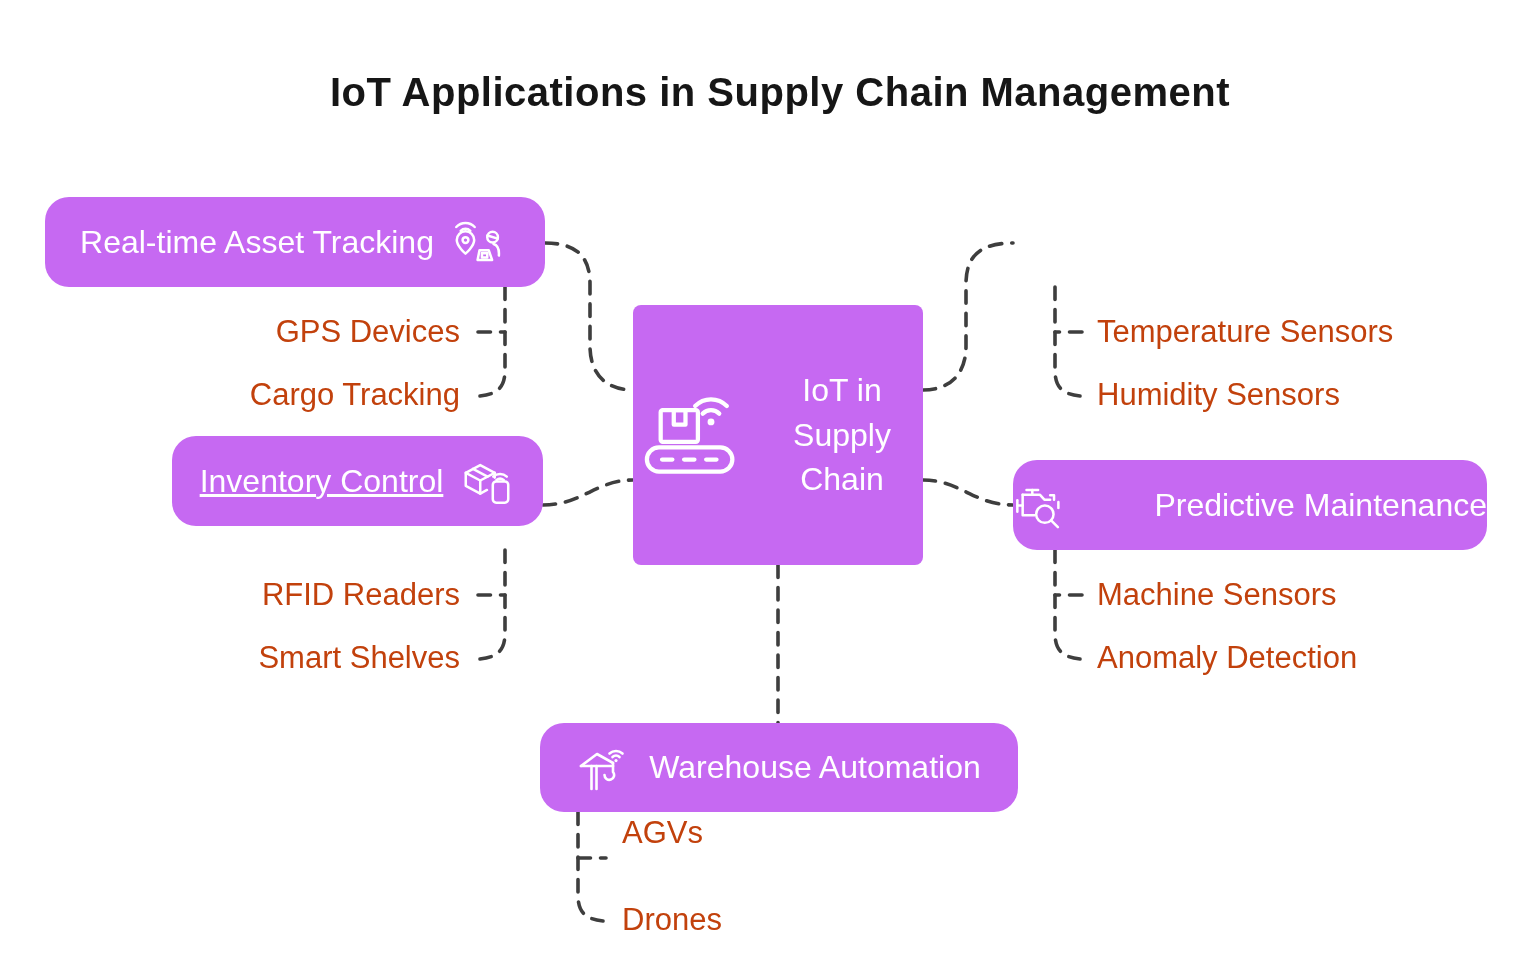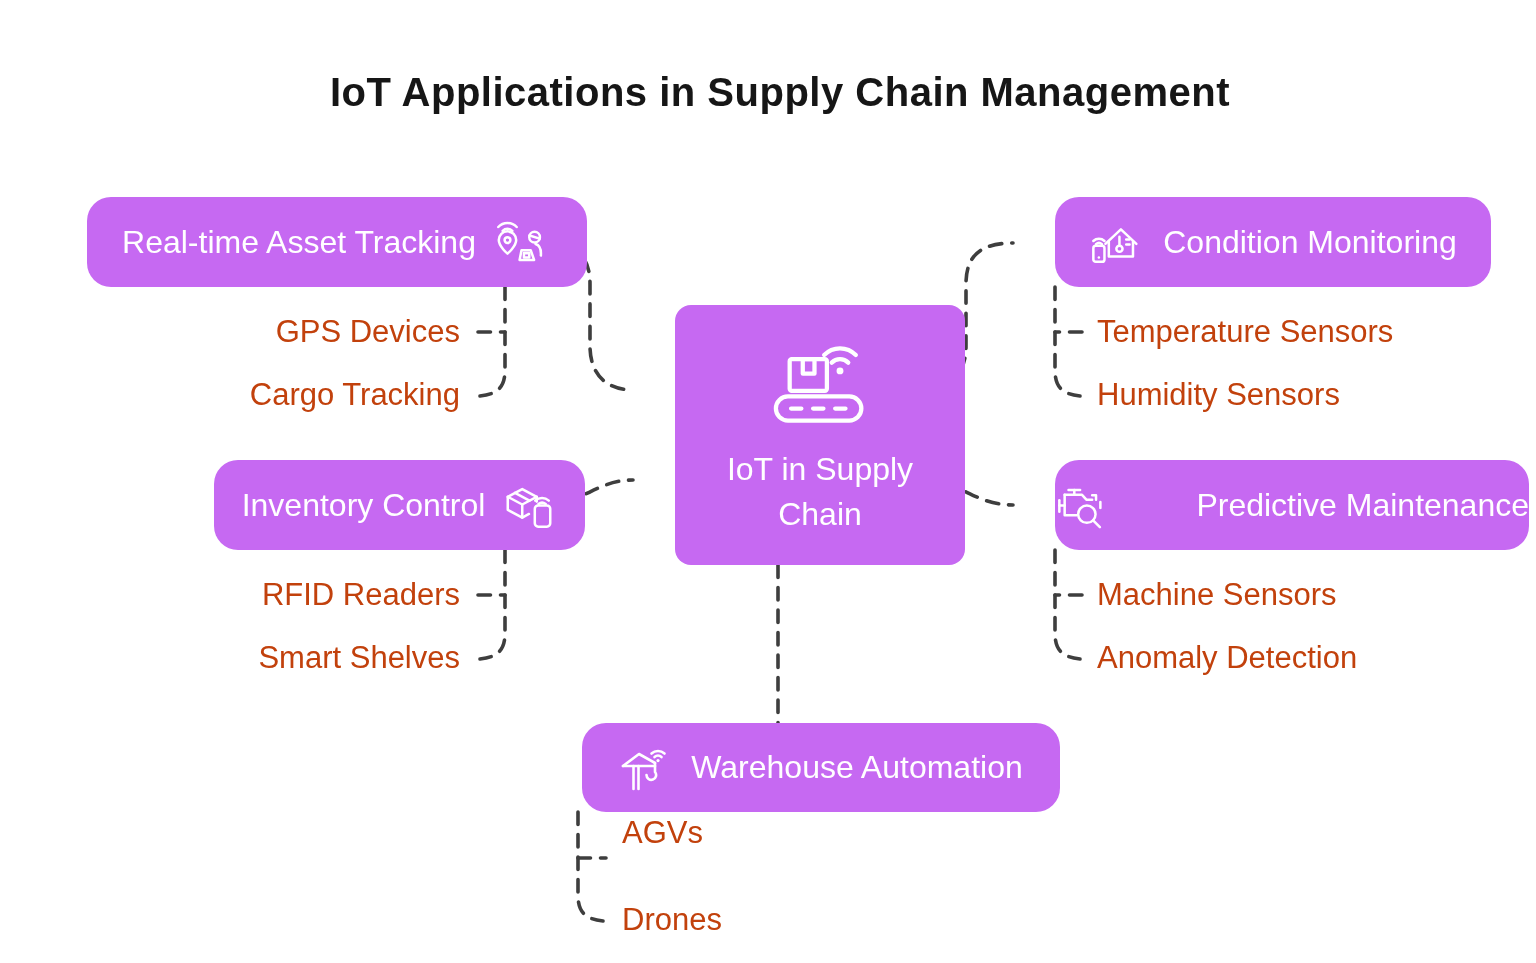--- a/index.html
+++ b/index.html
@@ -13,24 +13,24 @@
     letter-spacing:0.5px;
   }
   .connectors{position:absolute; left:0; top:0;}
   .conn{
     stroke:var(--connector, #3e3e3e); stroke-width:3.6; fill:none;
     stroke-dasharray:12.5 10; stroke-linecap:round;
   }
   .node{
     position:absolute; background:var(--node-fill, #c669f2);
     border-radius:24px; display:flex; align-items:center; justify-content:center;
-    gap:16px; color:#fff;margin-left:42px;
+    gap:16px; color:#fff;
   }
   .nlabel{font-size:32px; white-space:nowrap;}
-  .node.center-node{flex-direction:column; border-radius:16px; gap:12px;}
+  .node.center-node{border-radius:8px; gap:12px;}
   .node.center-node .nlabel{
     white-space:normal; text-align:center; line-height:1.4; max-width:250px;
   }
   .leaf{
     position:absolute; font-size:31px; color:#c2410c; line-height:40px;
     white-space:nowrap;
   }
   .leaf.ra{text-align:right;}
   .icon svg{display:block;}
   .icon .ln{stroke:#fff; fill:none; stroke-width:2.6; stroke-linecap:round; stroke-linejoin:round;}
@@ -77,53 +77,37 @@
         <circle class="ln" cx="16" cy="24" r="3"></circle>
         <circle class="ln" cx="44" cy="21" r="5.5"></circle>
         <path class="ln" d="M38.8 19.3 l10.4 3.2"></path>
         <path class="ln" d="M50.5 40 c0.5 -7 -2 -11 -5.5 -12"></path>
         <path class="ln" d="M28.5 44.5 h15 l-3.5 -10 h-9.5 Z"></path>
         <rect class="ln" x="33" y="37.5" width="5.5" height="4.5"></rect>
       </svg>
     </span>
   </div>
 
-  <div class="node" style="left:1013px; top:197px; width:436px; height:90px;">
-    <span class="icon">
-      <svg width="58" height="50" viewBox="0 0 60 50">
-        <path class="ln" d="M17 27 L33 12 L49 27"></path>
-        <path class="ln" d="M20.5 24.5 V40 H45.5 V24.5"></path>
-        <path class="ln" d="M31.5 19.5 v9.5"></path>
-        <circle class="ln" cx="31.5" cy="32" r="3.2"></circle>
-        <path class="ln" d="M38.5 22.5 h3.5 M38.5 27.5 h3.5"></path>
-        <path class="ln" d="M4.5 24 a8.5 8.5 0 0 1 11.5 0"></path>
-        <path class="ln" d="M7.2 27.2 a4.8 4.8 0 0 1 6.2 0"></path>
-        <rect class="ln" x="4.5" y="29" width="11.5" height="16.5" rx="2.5"></rect>
-        <circle class="fill" cx="10.2" cy="41" r="1.3"></circle>
-      </svg>
-    </span>
-    <span class="nlabel">Condition Monitoring</span>
-  </div>
 
   <div class="node center-node" style="left:633px; top:305px; width:290px; height:260px;">
     <span class="icon big">
       <svg width="116" height="102" viewBox="0 0 84 74">
         <path class="ln" d="M45 16 a16 16 0 0 1 23 0"></path>
         <path class="ln" d="M50.5 21.5 a8.5 8.5 0 0 1 12 0"></path>
         <circle class="fill" cx="56.5" cy="27.5" r="2.5"></circle>
         <rect class="ln" x="20" y="19" width="27" height="23" rx="1.5"></rect>
         <rect class="ln" x="29.5" y="19" width="8.5" height="10.5"></rect>
         <rect class="ln" x="10" y="46" width="62" height="17.5" rx="8.75"></rect>
         <path class="ln" d="M21 54.8 h7.5 M37 54.8 h7.5 M53 54.8 h7.5"></path>
       </svg>
     </span>
     <span class="nlabel">IoT in Supply Chain</span>
   </div>
 
-  <div class="node" style="left:172px; top:460px; width:371px; height:90px;">
+  <div class="node" style="left:172px; top:436px; width:371px; height:90px;text-decoration:underline;">
     <span class="nlabel">Inventory Control</span>
     <span class="icon">
       <svg width="56" height="50" viewBox="0 0 58 50">
         <path class="ln" d="M7 16.5 L22 8.5 L37 16.5 L22 24.5 Z"></path>
         <path class="ln" d="M7 16.5 V30 L22 38 V24.5"></path>
         <path class="ln" d="M37 16.5 V21.5"></path>
         <path class="ln" d="M22 38 L29 34.3"></path>
         <path class="ln" d="M14.5 12.5 L29.5 20.5"></path>
         <path class="ln" d="M35.5 20.5 a10.5 10.5 0 0 1 14 0"></path>
         <path class="ln" d="M38.8 24 a6 6 0 0 1 7.5 0"></path>

